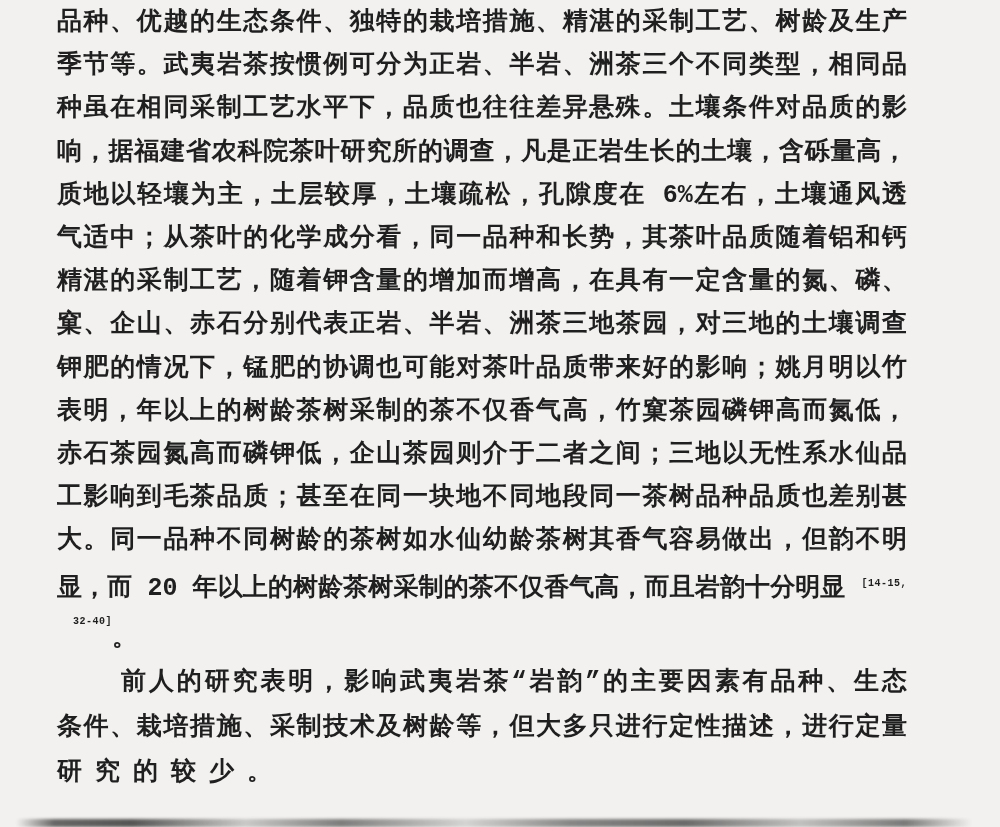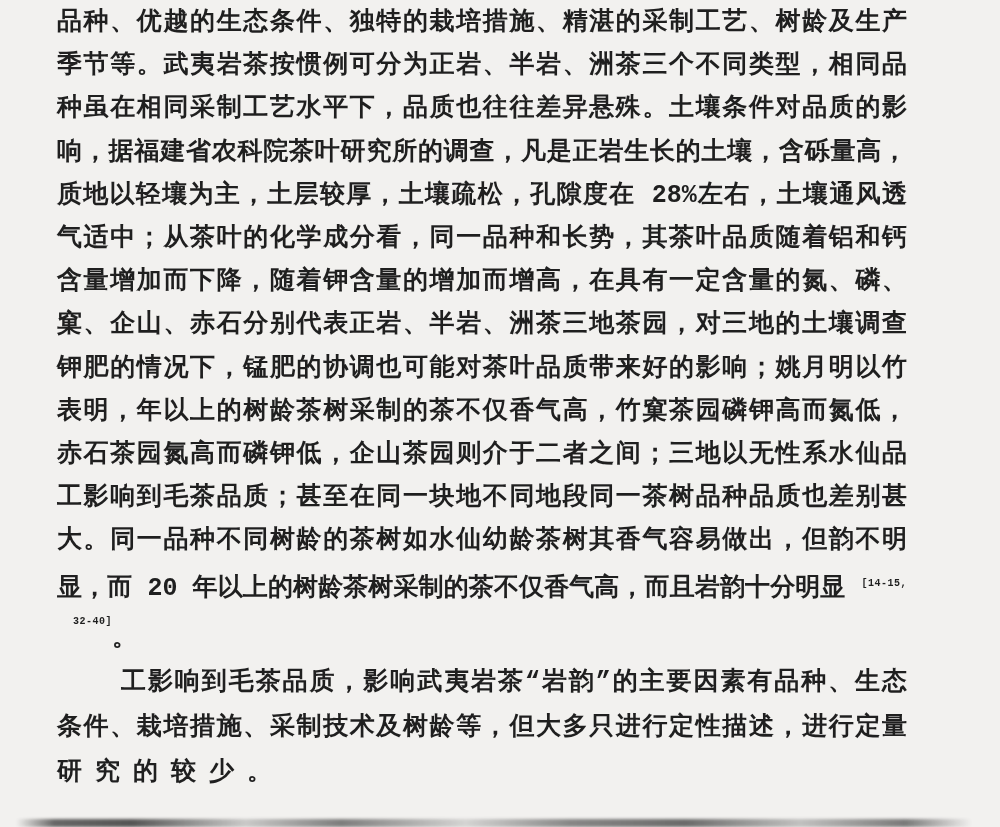--- a/index.html
+++ b/index.html
@@ -75,32 +75,32 @@
 </style>
 </head>
 <body>
 
 <main class="doc">
   <section class="para p1">
       <div class="line"><span class="norm">品种、优越的生态条件、独特的栽培措施、精湛的采制工艺、树龄及生产</span></div>
       <div class="line"><span class="norm">季节等。武夷岩茶按惯例可分为正岩、半岩、洲茶三个不同类型，相同品</span></div>
       <div class="line"><span class="norm">种虽在相同采制工艺水平下，品质也往往差异悬殊。土壤条件对品质的影</span></div>
       <div class="line"><span class="norm">响，据福建省农科院茶叶研究所的调查，凡是正岩生长的土壤，含砾量高，</span></div>
-      <div class="line"><span class="norm">质地以轻壤为主，土层较厚，土壤疏松，孔隙度在 28%左右，土壤通风透</span></div>
+      <div class="line"><span class="norm">质地以轻壤为主，土层较厚，土壤疏松，孔隙度在 6%左右，土壤通风透</span></div>
       <div class="line"><span class="norm">气适中；从茶叶的化学成分看，同一品种和长势，其茶叶品质随着铝和钙</span></div>
-      <div class="line"><span class="norm">含量增加而下降，随着钾含量的增加而增高，在具有一定含量的氮、磷、</span></div>
+      <div class="line"><span class="norm">精湛的采制工艺，随着钾含量的增加而增高，在具有一定含量的氮、磷、</span></div>
       <div class="line"><span class="norm">窠、企山、赤石分别代表正岩、半岩、洲茶三地茶园，对三地的土壤调查</span></div>
       <div class="line"><span class="norm">钾肥的情况下，锰肥的协调也可能对茶叶品质带来好的影响；姚月明以竹</span></div>
       <div class="line"><span class="norm">表明，年以上的树龄茶树采制的茶不仅香气高，竹窠茶园磷钾高而氮低，</span></div>
       <div class="line"><span class="norm">赤石茶园氮高而磷钾低，企山茶园则介于二者之间；三地以无性系水仙品</span></div>
       <div class="line"><span class="norm">工影响到毛茶品质；甚至在同一块地不同地段同一茶树品种品质也差别甚</span></div>
       <div class="line"><span class="norm">大。同一品种不同树龄的茶树如水仙幼龄茶树其香气容易做出，但韵不明</span></div>
       <div class="line"><span class="norm">显，而 20 年以上的树龄茶树采制的茶不仅香气高，而且岩韵十分明显</span><span class="sup">[14-15,</span></div>
       <div class="line sup-short"><span class="sup">32-40]</span><span class="norm">。</span></div>
     </section>
   <section class="para p2">
-      <div class="line indent"><span class="norm">工影响到毛茶品质，影响武夷岩茶“岩韵”的主要因素有品种、生态</span></div>
+      <div class="line indent"><span class="norm">前人的研究表明，影响武夷岩茶“岩韵”的主要因素有品种、生态</span></div>
       <div class="line"><span class="norm">条件、栽培措施、采制技术及树龄等，但大多只进行定性描述，进行定量</span></div>
       <div class="line last-short"><span class="norm">研究的较少。</span></div>
     </section>
 </main>
 
 <div class="cutoff-strip"></div>
 
 </body></html>

